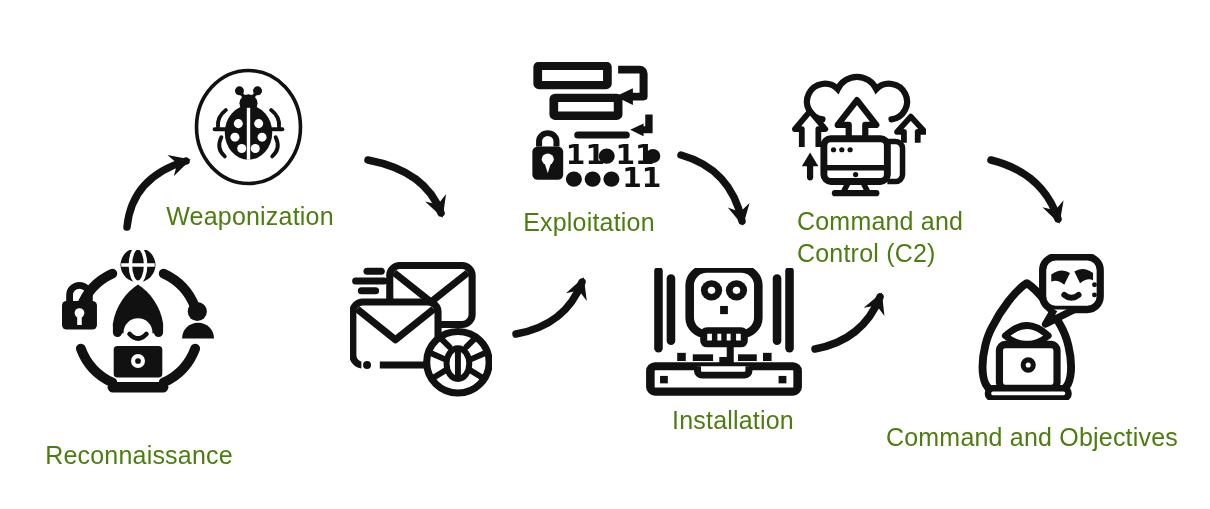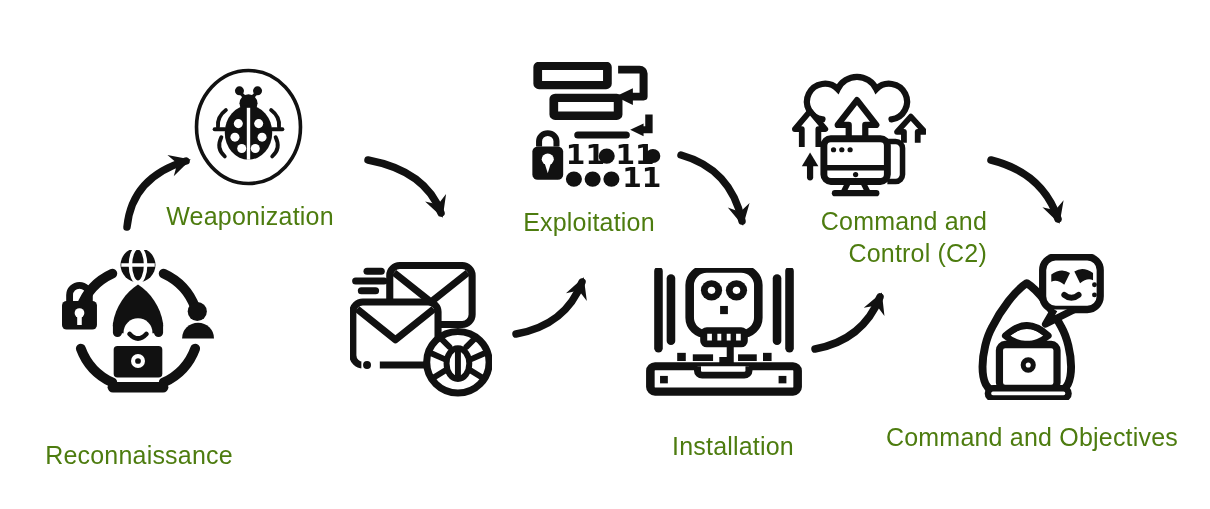--- a/index.html
+++ b/index.html
@@ -6,21 +6,21 @@
   .canvas{
     position:relative;width:1210px;height:509px;background:#ffffff;overflow:hidden;
     font-family:"Liberation Sans",sans-serif;
   }
   .arrow-layer{position:absolute;left:0;top:0;width:1210px;height:509px;}
   .icon{position:absolute;}
   .stage-label{
     position:absolute;transform:translateX(-50%);
     font-size:25px;color:#4d7c0f;white-space:nowrap;letter-spacing:.2px;
   }
-  .stage-label.wrap{white-space:normal;width:190px;text-align:right;line-height:1.28;}
+  .stage-label.wrap{white-space:normal;width:190px;text-align:left;line-height:1.28;}
 </style>
 </head>
 <body>
 
 <div class="canvas">
 
   <svg class="arrow-layer" viewBox="0 0 1210 509">
     <defs>
       <marker id="ah" viewBox="0 0 6 6" refX="4.4" refY="3" markerWidth="3.3" markerHeight="3.3" orient="auto">
         <path d="M0.5,0.3 L5.6,3 L0.5,5.7 L2.2,3 Z" fill="#111"></path>
@@ -159,21 +159,21 @@
     <rect x="20" y="57" width="5.5" height="5.5" fill="#111"></rect>
     <rect x="30" y="58" width="13" height="4.5" fill="#111"></rect>
     <path d="M47,62 H54 V53" fill="none" stroke="#111" stroke-width="4.5"></path>
     <rect x="59" y="58" width="12" height="4.5" fill="#111"></rect>
     <rect x="75" y="57" width="5.5" height="5.5" fill="#111"></rect>
     <rect x="2.8" y="66" width="94.4" height="17" rx="3" fill="#fff" stroke="#111" stroke-width="5.5"></rect>
     <path d="M33,66 V69 a3,3 0 0 0 3,3 h27 a3,3 0 0 0 3,-3 V66" fill="#fff" stroke="#111" stroke-width="4.5"></path>
     <rect x="9" y="72.5" width="5" height="5" fill="#111"></rect>
       <rect x="85" y="72.5" width="5" height="5" fill="#111"></rect>
   </svg>
-  <div class="stage-label" style="left:733px;top:432px">Installation</div>
+  <div class="stage-label" style="left:733px;top:406px">Installation</div>
 
   <svg class="icon" style="left:788px;top:56px" width="138" height="142" viewBox="0 0 100 103" preserveAspectRatio="none">
     <path d="M25,46 A13,13 0 1 1 36,24 A15.5,15.5 0 0 1 64,24 A13,13 0 1 1 75,46" fill="none" stroke="#111" stroke-width="4.5" stroke-linecap="round"></path>
     <path d="M44,64 V50 H36 L50,32 L64,50 H56 V64" fill="#fff" stroke="#111" stroke-width="4.5" stroke-linejoin="round"></path>
     <path d="M72,62 h6 a5,5 0 0 1 5,5 v19 a5,5 0 0 1 -5,5 h-6" fill="#fff" stroke="#111" stroke-width="4"></path>
     <rect x="26" y="60" width="46" height="31" rx="5" fill="#fff" stroke="#111" stroke-width="5"></rect>
     <circle cx="33" cy="68" r="1.9" fill="#111"></circle>
       <circle cx="39" cy="68" r="1.9" fill="#111"></circle>
       <circle cx="45" cy="68" r="1.9" fill="#111"></circle>
     <path d="M26,81 H72" stroke="#111" stroke-width="4"></path>

